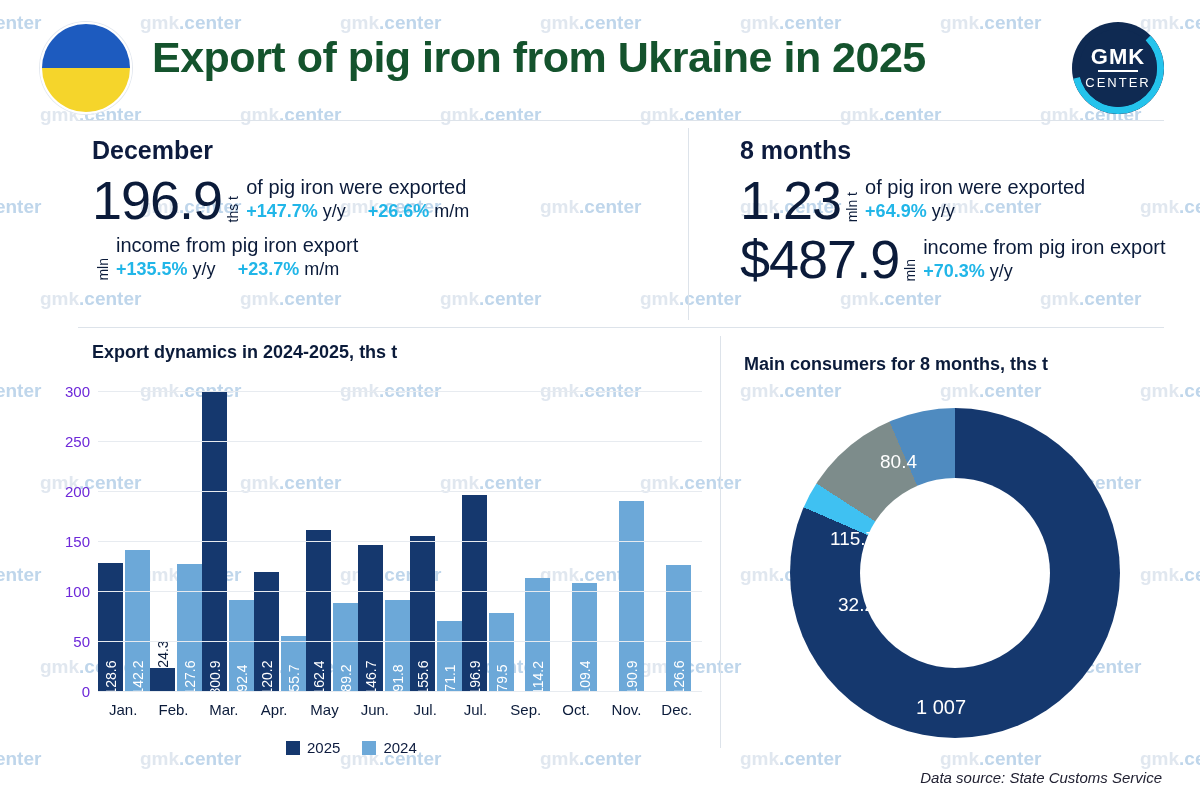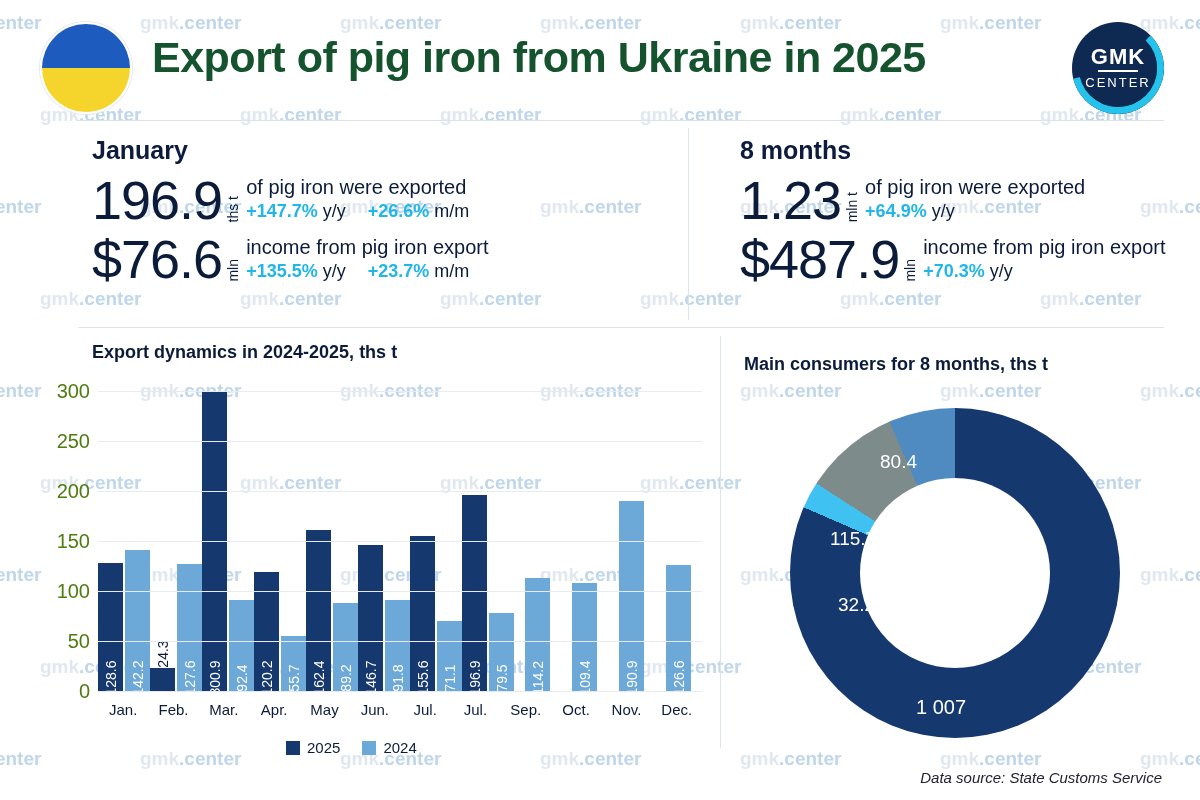--- a/index.html
+++ b/index.html
@@ -103,21 +103,21 @@
   .bars-title { position:absolute; left:92px; top:14px; }
   .donut-title { position:absolute; left:744px; top:24px; width:400px; line-height:1.4; }
 
   
   .chart { position:absolute; left:36px; top:58px; width:672px; height:340px; }
   .plot { position:absolute; left:62px; top:6px; right:6px; bottom:34px; }
   .gridline { position:absolute; left:0; right:0; height:1px; background:#e7ebf0; }
   .axis-base { position:absolute; left:0; right:0; bottom:0; height:1px; background:#b9c2cc; }
   .ytick {
     position:absolute; right:100%; margin-right:8px; transform:translateY(-50%);
-    font-size:20px; color:#4d7c0f; white-space:nowrap;
+    font-size:15px; color:#6d28d9; white-space:nowrap;
   }
   .groups { position:absolute; inset:0; display:flex; align-items:flex-end; }
   .group { flex:1 1 0; display:flex; align-items:flex-end; justify-content:center; gap:2px; height:100%; position:relative; }
   .bar { width:25px; position:relative; }
   .bar.y2025 { background:#15386e; }
   .bar.y2024 { background:#6ca8d8; }
   .bar .val {
     position:absolute; left:50%; bottom:6px; transform:translateX(-50%) rotate(-90deg);
     transform-origin:center;
     font-size:14px; color:#ffffff; white-space:nowrap;
@@ -242,39 +242,38 @@
       </div>
     </div>
   </div>
 
   <div class="kpis">
     <div class="kpi-divider-h"></div>
     <div class="kpi-divider-h2"></div>
     <div class="kpi-divider-v"></div>
 
     <div class="kpi-col left">
-      <div class="kpi-head">January</div>
+      <div class="kpi-head">December</div>
 
       <div class="kpi-row">
         <div class="kpi-big">196.9</div>
         <div class="kpi-unit">ths t</div>
         <div class="kpi-text">
           <div class="kpi-desc">of pig iron were exported</div>
           <div class="kpi-deltas">
             <span class="pct">+147.7%</span>
             <span class="lab">y/y</span>
             <span class="sp"></span>
             <span class="pct">+26.6%</span>
             <span class="lab">m/m</span>
           </div>
         </div>
       </div>
 
       <div class="kpi-row">
-        <div class="kpi-big">$76.6</div>
         <div class="kpi-unit">mln</div>
         <div class="kpi-text">
           <div class="kpi-desc">income from pig iron export</div>
           <div class="kpi-deltas">
             <span class="pct">+135.5%</span>
             <span class="lab">y/y</span>
             <span class="sp"></span>
             <span class="pct">+23.7%</span>
             <span class="lab">m/m</span>
           </div>

